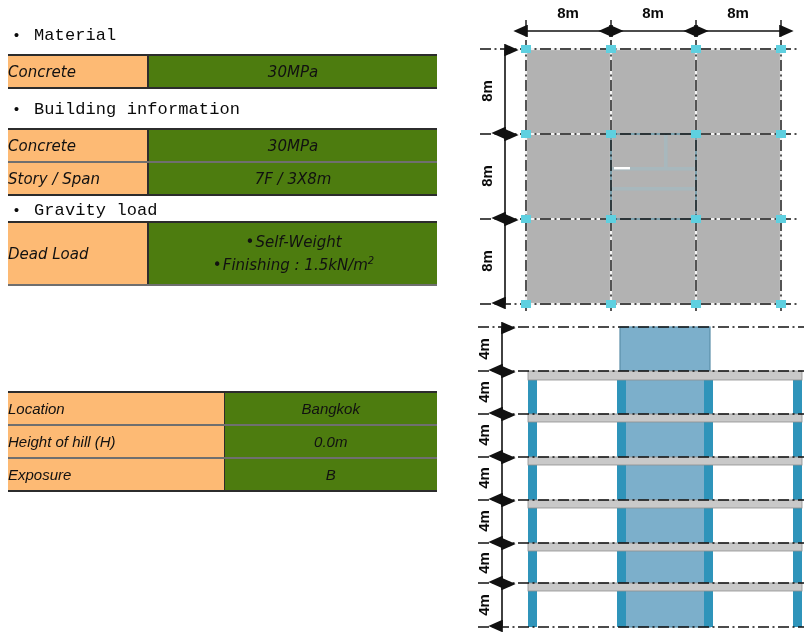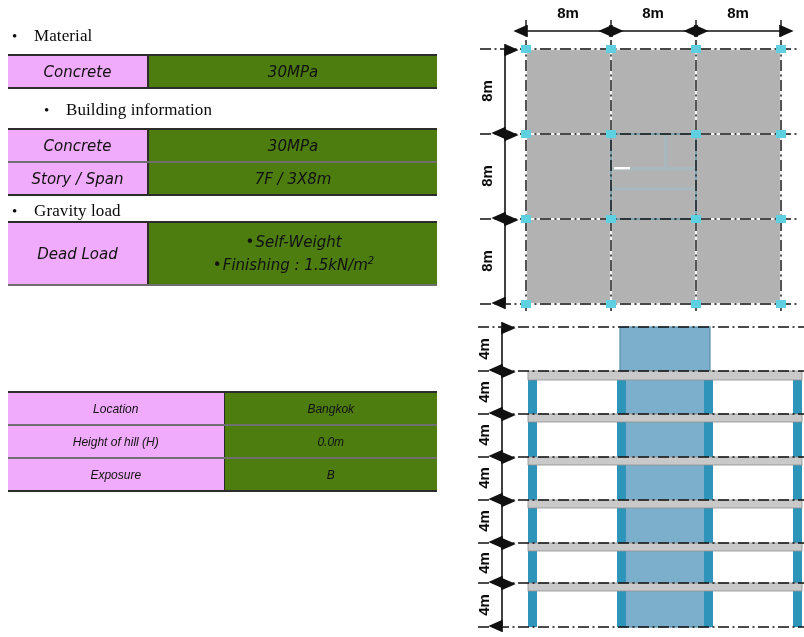--- a/index.html
+++ b/index.html
@@ -11,21 +11,21 @@
     position: relative;
     overflow: hidden;
     font-family: "Liberation Sans", sans-serif;
   }
 
   
   #left-panel { position: absolute; left: 0; top: 0; width: 460px; height: 637px; }
 
   .section-heading {
     position: absolute;
-    font-family: Liberation Serif, serif;
+    font-family: Liberation Mono, monospace;
     font-size: 17px;
     color: #0a0a0a;
     white-space: nowrap;
     letter-spacing: .1px;
   }
   .section-heading .bullet {
     display: inline-block;
     width: 22px;
     font-size: 15px;
     vertical-align: baseline;
@@ -38,40 +38,39 @@
   }
   .spec-table td {
     padding: 0;
     vertical-align: middle;
     font-family: "DejaVu Sans", sans-serif;
     font-style: italic;
     font-size: 15px;
     color: #111;
   }
   .spec-table td.lbl {
-    background: #f0abfc;
-    text-align: center;
+    background: #fdba74;
     border-right: 2px solid #2c2c2c;
   }
   .spec-table td.val {
     background: #4d7c0f;
     text-align: center;
   }
   .spec-table tr.rb td { border-bottom: 2px solid #2c2c2c; }
   .spec-table tr.rt td { border-top: 2px solid #2c2c2c; }
   .spec-table tr.rb-thin td { border-bottom: 2px solid #6f6f6f; }
 
   .dead-list { text-align: left; padding-left: 58px; line-height: 1.5; }
   .dead-list div { white-space: nowrap; }
   .dead-list .b { display:inline-block; width: 11px; }
 
   
   .seismic-table td {
     font-family: "Liberation Sans", sans-serif;
-    font-size: 12px;
+    font-size: 15px;
   }
   .seismic-table td.lbl { border-right: 1px solid #2c2c2c; }
 
   sup { font-size: 10px; vertical-align: super; }
 
   
   #plan-view, #elev-view { position: absolute; }
   #plan-view { left: 460px; top: 0; width: 344px; height: 315px; }
   #elev-view { left: 460px; top: 315px; width: 344px; height: 322px; }
   svg { display: block; }
@@ -97,21 +96,21 @@
         <col style="width:289px">
       </colgroup>
     <tbody>
       <tr class="rt rb">
         <td class="lbl" style="height:31px">Concrete</td>
         <td class="val">30MPa</td>
       </tr>
     </tbody>
   </table>
 
-  <div class="section-heading" style="left:12px; top:100px;margin-left:32px;">
+  <div class="section-heading" style="left:12px; top:100px;">
     <span class="bullet">•</span><span>Building information</span>
   </div>
 
   <table class="spec-table" style="left:8px; top:128px; width:429px;">
     <colgroup>
         <col style="width:140px">
         <col style="width:289px">
       </colgroup>
     <tbody>
       <tr class="rt rb-thin">

